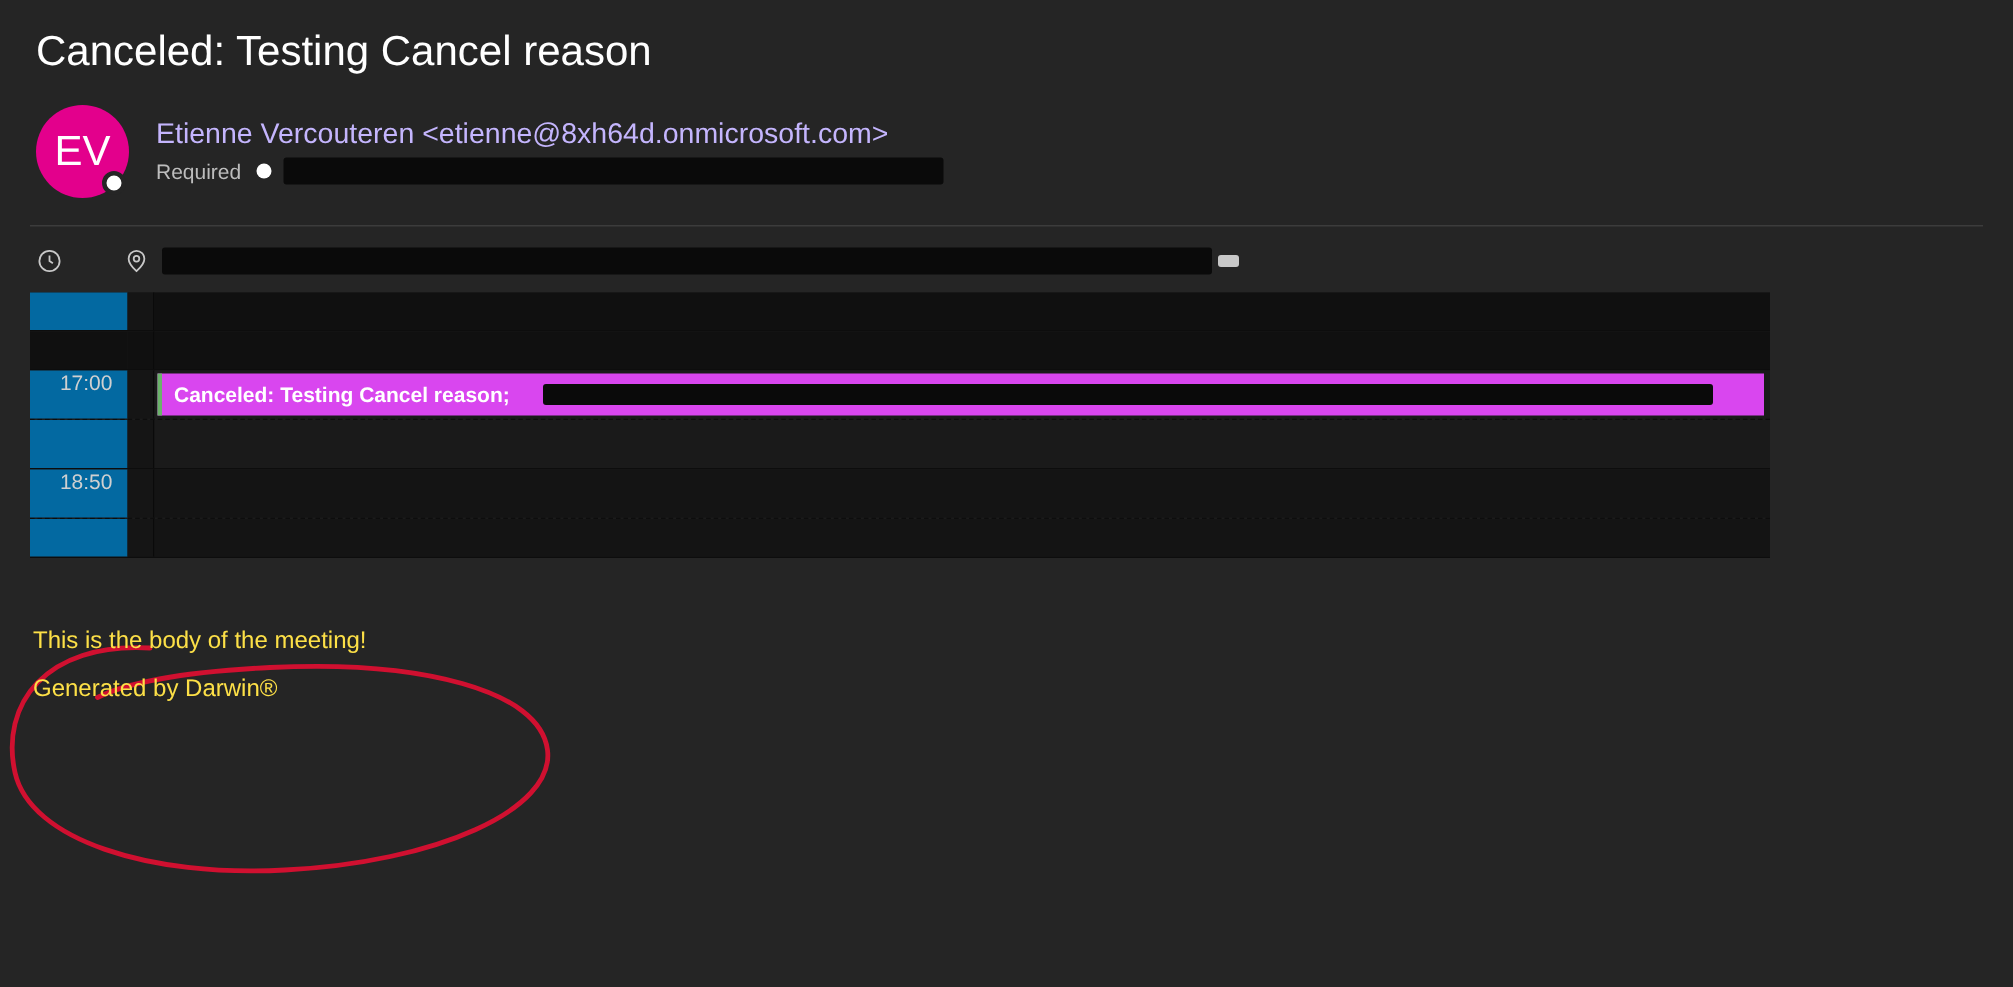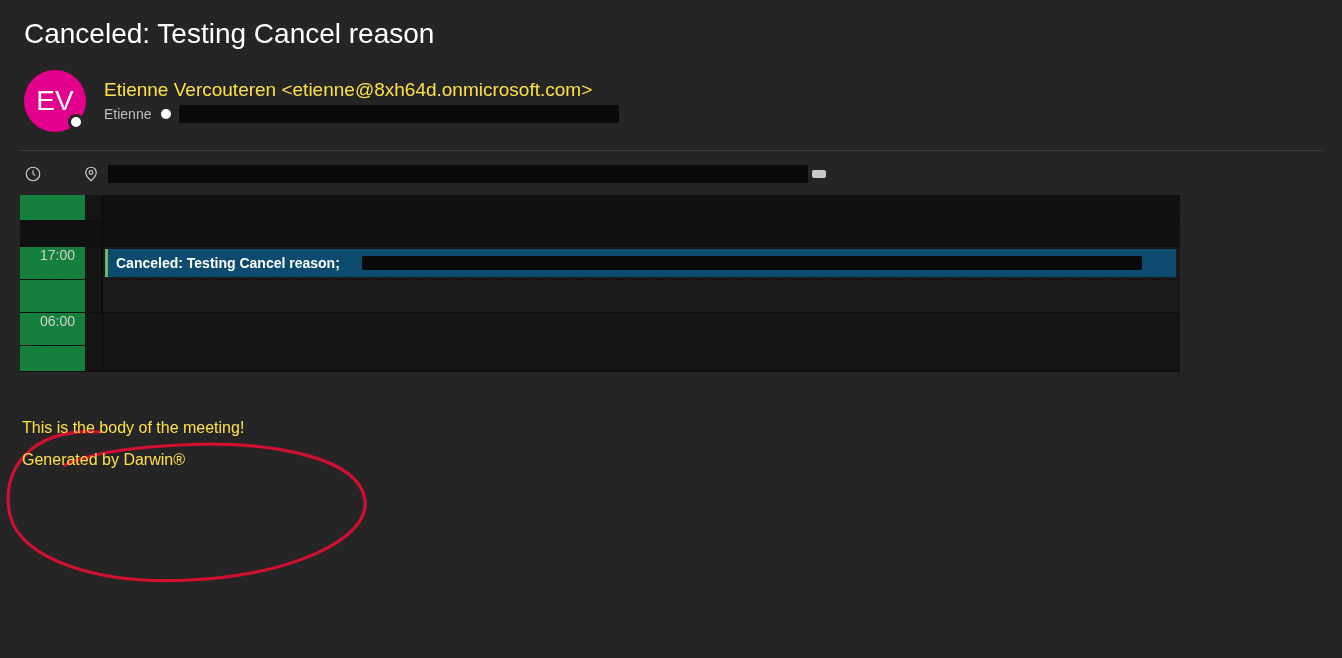--- a/index.html
+++ b/index.html
@@ -49,21 +49,21 @@
     height: 16px;
     border-radius: 50%;
     background: #ffffff;
     border: 3px solid #252525;
   }
   .sender-texts {
     margin-left: 18px;
   }
   .sender-name {
     font-size: 19px;
-    color: #fde047;
+    color: #c4b5fd;
   }
   .required-row {
     display: flex;
     align-items: center;
     margin-top: 4px;
     font-size: 14px;
     color: #bdbdbd;
   }
   .required-dot {
     width: 10px;
@@ -129,21 +129,21 @@
   }
   .cal-row {
     display: flex;
     height: 33px;
     border-bottom: 1px solid #0d0d0d;
     background: #1b1b1b;
   }
   .cal-row.dashed { border-bottom: 1px dashed #0d0d0d; }
   .time-gutter {
     width: 65px;
-    background: #15803d;
+    background: #0369a1;
     color: #d0d0d0;
     font-size: 14px;
     text-align: right;
     padding-right: 10px;
     display: flex;
     align-items: flex-start;
     justify-content: flex-end;
     flex-shrink: 0;
   }
   .gap-col {
@@ -160,21 +160,21 @@
   .slot.darker { background: #141414; }
   .header-shade {
     background: #101010;
   }
   .event-chip {
     position: absolute;
     left: 2px;
     right: 4px;
     top: 2px;
     bottom: 2px;
-    background: #0c4a6e;
+    background: #d946ef;
     border-left: 3px solid #6bb36b;
     padding: 4px 8px;
     font-size: 14px;
     font-weight: 600;
     color: #ffffff;
     display: flex;
     align-items: center;
     gap: 12px;
   }
   .event-chip .ev-redact {
@@ -212,21 +212,21 @@
 <div class="page-title">Canceled: Testing Cancel reason</div>
 
 <div class="sender-row">
   <div class="avatar">
     <span>EV</span>
     <span class="presence-dot"></span>
   </div>
   <div class="sender-texts">
     <div class="sender-name">Etienne Vercouteren &lt;etienne@8xh64d.onmicrosoft.com&gt;</div>
     <div class="required-row">
-      <span>Etienne</span>
+      <span>Required</span>
       <span class="required-dot"></span>
       <span class="redact-bar w1"></span>
     </div>
   </div>
 </div>
 
 <div class="divider"></div>
 
 <div class="time-row">
   <svg class="icon-circle" viewBox="0 0 24 24" fill="none" stroke="#c8c8c8" stroke-width="1.6">
@@ -262,21 +262,21 @@
         <span class="ev-redact"></span>
       </div>
     </div>
   </div>
   <div class="cal-row">
     <div class="time-gutter"></div>
     <div class="gap-col"></div>
     <div class="slot"></div>
   </div>
   <div class="cal-row dashed">
-    <div class="time-gutter">06:00</div>
+    <div class="time-gutter">18:50</div>
     <div class="gap-col"></div>
     <div class="slot darker"></div>
   </div>
   <div class="cal-row" style="height:26px">
     <div class="time-gutter"></div>
     <div class="gap-col"></div>
     <div class="slot darker"></div>
   </div>
 </div>
 

